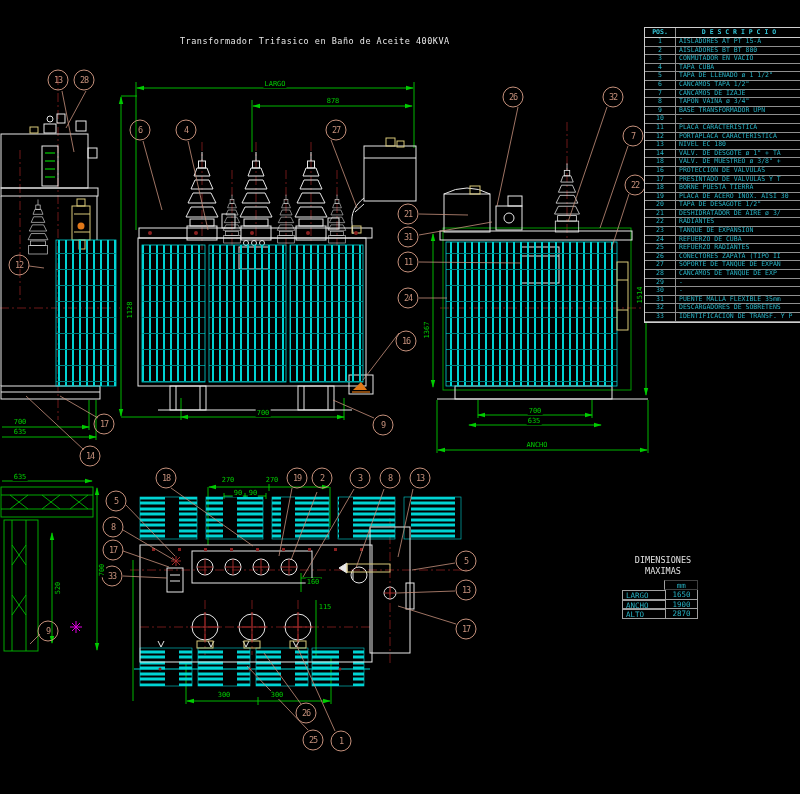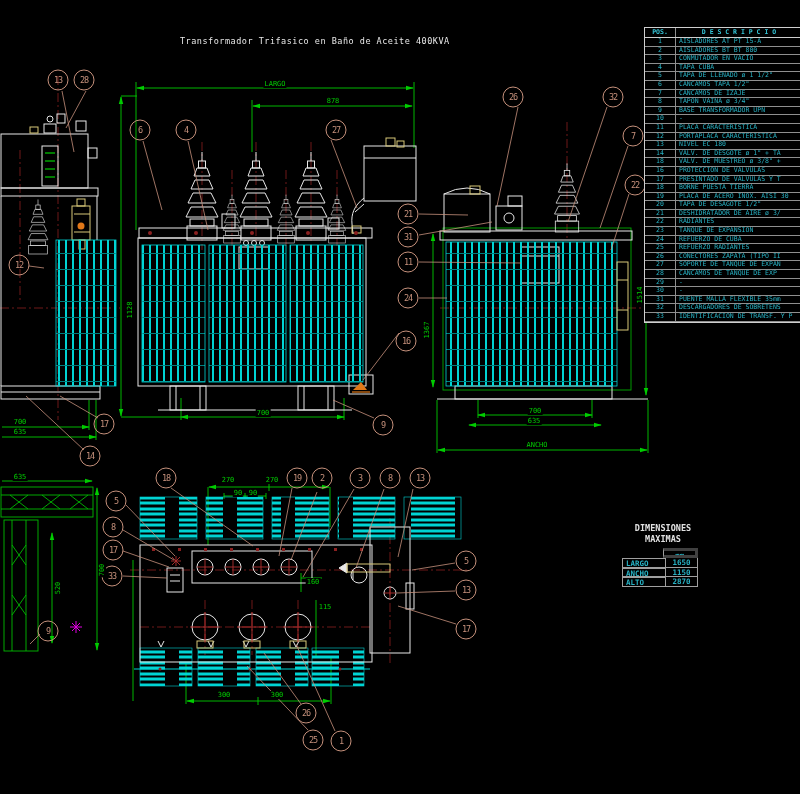--- a/index.html
+++ b/index.html
@@ -33,30 +33,30 @@
   }
   .prow{display:flex;height:7.6px;border-bottom:1px solid #8f8f8f;}
   .prow.phead{height:9px;border-bottom:1px solid #cfcfcf;}
   .pcell{overflow:hidden;white-space:nowrap;font-size:6.5px;line-height:7.5px;color:#27b2c4;}
   .phead .pcell{line-height:9px;color:#35c6d8;font-weight:bold;}
   .pcell.pos{width:30px;flex:none;text-align:center;border-right:1px solid #8f8f8f;}
   .pcell.desc{flex:1;padding-left:3px;}
   .phead .pcell.desc{text-align:center;padding-left:0;}
 
   
-  .dims-block{position:absolute;left:618px;top:523px;width:90px;font-weight:bold;}
+  .dims-block{position:absolute;left:618px;top:555px;width:90px;}
   .dims-title{color:#e2e2e2;font-size:8.5px;text-align:center;line-height:11px;white-space:nowrap;}
   .dtable{margin-top:3px;margin-left:4px;width:76px;}
   .drow{display:flex;height:9.8px;}
   .dcell{font-size:7.5px;line-height:9.8px;color:#27b2c4;overflow:hidden;}
   .dcell.dlabel{width:40px;border:1px solid #9f9f9f;border-top:none;padding-left:3px;}
   .drow.first .dcell.dlabel{border-top:1px solid #9f9f9f;}
   .dcell.dvalue{width:32px;border:1px solid #9f9f9f;border-left:none;border-top:none;text-align:center;}
   .drow.dhead .dcell.dlabel{border:none;background:transparent;}
-  .drow.dhead .dcell.dvalue{border:3px solid #404040;border-left:1px solid #9f9f9f;}
+  .drow.dhead .dcell.dvalue{border:1px solid #404040;border-left:1px solid #9f9f9f;}
 </style>
 </head>
 <body>
 
 <svg width="800" height="794" viewBox="0 0 800 794">
   <defs>
     <pattern id="vf" width="7" height="16" patternUnits="userSpaceOnUse">
       <rect x="2" width="2" height="16" fill="#00d4d4"></rect>
       <rect x="0" y="13" width="7" height="1" fill="#007f7f"></rect>
     </pattern>
@@ -700,21 +700,21 @@
     </div>
     <div>
 
         <div class="drow first">
           <div class="dcell dlabel">LARGO</div>
           <div class="dcell dvalue">1650</div>
         </div>
 
         <div class="drow first">
           <div class="dcell dlabel">ANCHO</div>
-          <div class="dcell dvalue">1150</div>
+          <div class="dcell dvalue">1900</div>
         </div>
 
         <div class="drow first">
           <div class="dcell dlabel">ALTO</div>
           <div class="dcell dvalue">2870</div>
         </div>
       </div>
   </div>
 </div>
 

